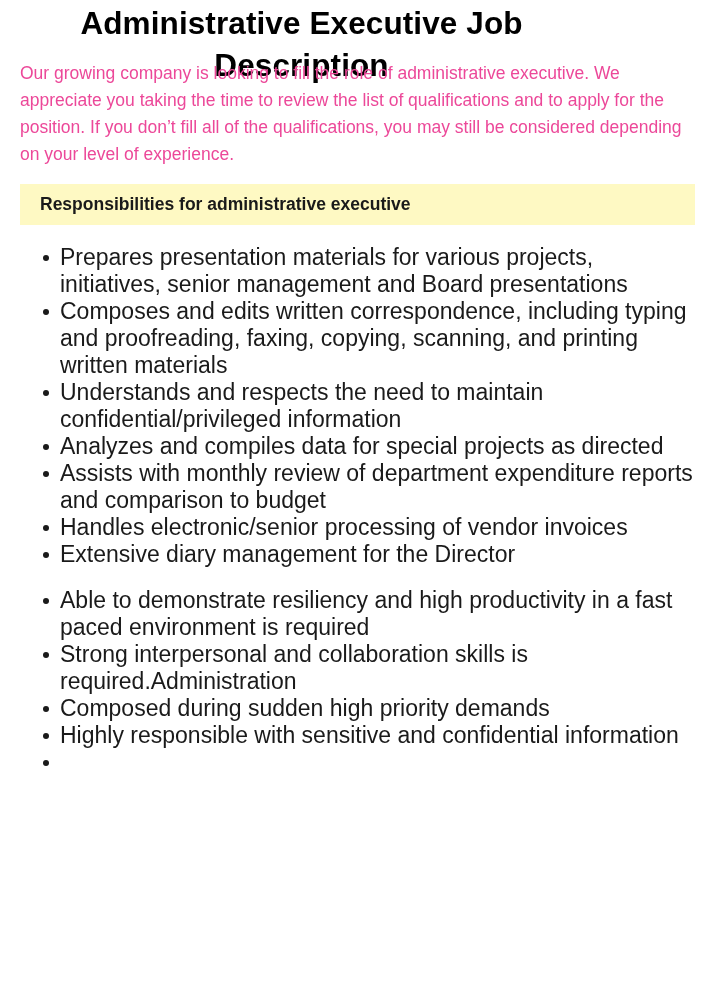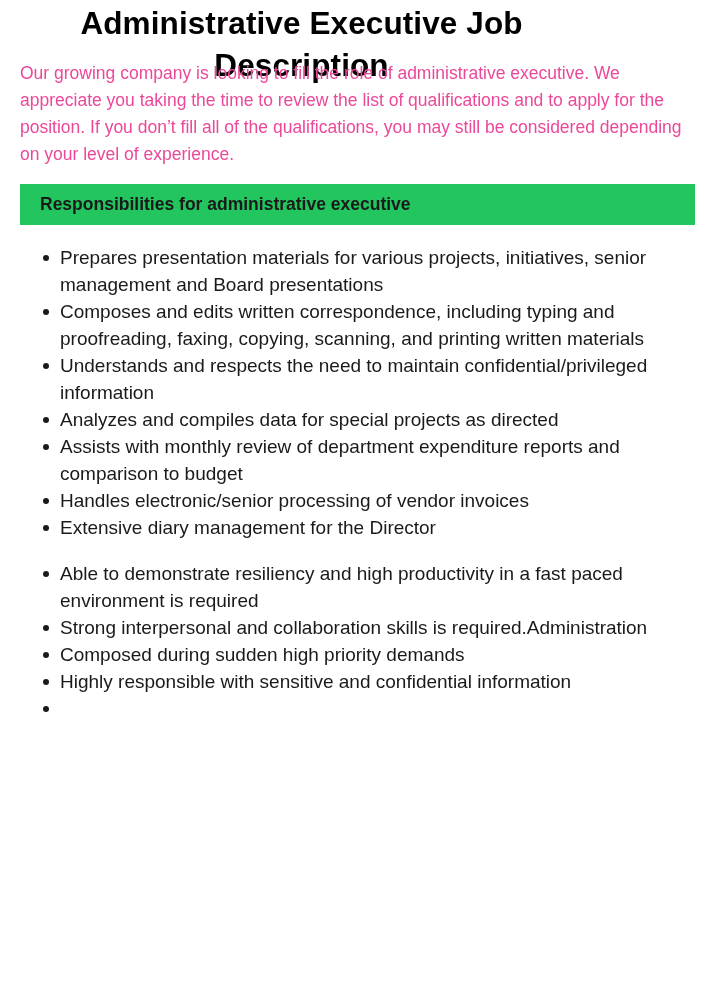--- a/index.html
+++ b/index.html
@@ -33,39 +33,39 @@
       margin: 16px 0 0 20px;
       width: 680px;
       font-size: 17.5px;
       line-height: 27px;
       color: #ec4899;
     }
     .section-header {
       margin-left: 20px;
       width: 675px;
       height: 41px;
-      background: #22c55e;
+      background: #fef9c3;
       box-sizing: border-box;
       padding-left: 20px;
       font-size: 17.5px;
       font-weight: bold;
       line-height: 41px;
       color: #1a1a1a;
     }
     .resp-header { margin-top: 16px; }
     .qual-header { margin-top: 18px; }
     ul.list {
       list-style: none;
       margin: 19px 0 0 0;
       padding: 0 0 0 60px;
       width: 640px;
     }
     ul.list li {
       position: relative;
-      font-size: 19px;
+      font-size: 23px;
       line-height: 27px;
       color: #1a1a1a;
     }
     ul.list li .bullet {
       position: absolute;
       left: -17px;
       top: 11px;
       width: 6px;
       height: 6px;
       border-radius: 50%;

